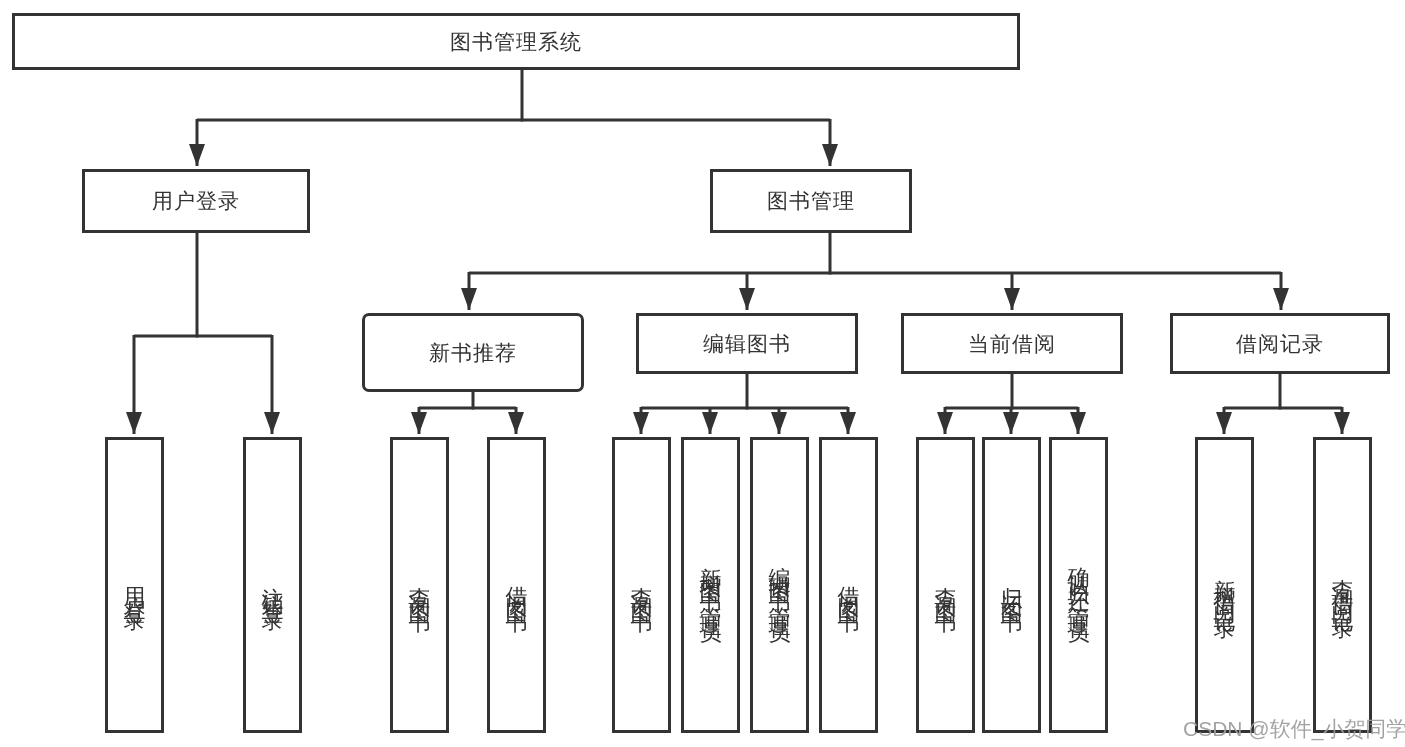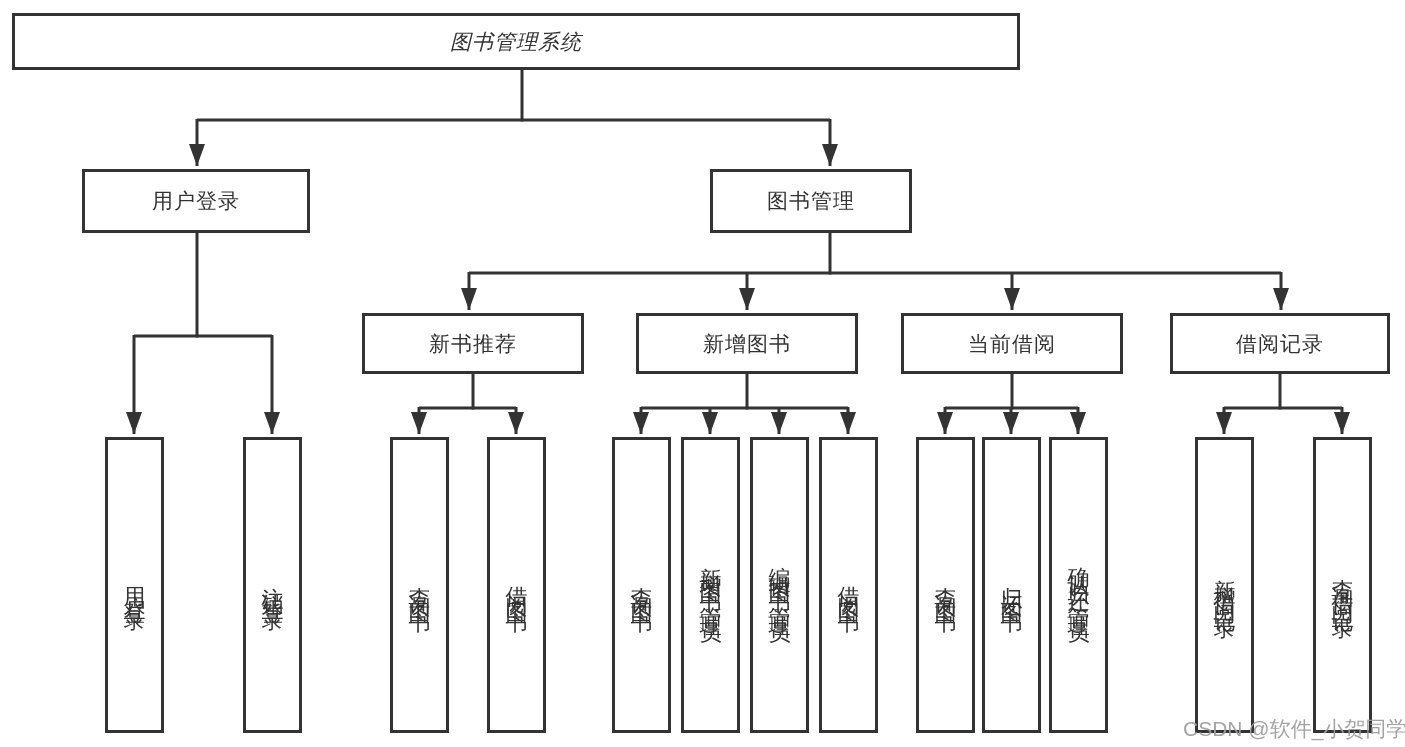--- a/index.html
+++ b/index.html
@@ -40,24 +40,24 @@
   .leaf .v-label {
     writing-mode: vertical-rl;
     text-orientation: mixed;
     font-size: 22px;
     line-height: 1.0;
     letter-spacing: 8px;
     color: #333333;
     max-height: 282px;
   }
   
-  .n-root   { left: 12px;   top: 13px;  width: 1008px; height: 57px; font-style: italic; }
+  .n-root   { left: 12px;   top: 13px;  width: 1008px; height: 57px; }
   .n-login  { left: 82px;   top: 169px; width: 228px;  height: 64px; }
   .n-mgmt   { left: 710px;  top: 169px; width: 202px;  height: 64px; }
-  .n-rec    { left: 362px;  top: 313px; width: 222px;  height: 61px; }
+  .n-rec    { left: 362px;  top: 313px; width: 222px;  height: 79px; border-radius: 7px; }
   .n-bor    { left: 636px;  top: 313px; width: 222px;  height: 61px; }
   .n-cur    { left: 901px;  top: 313px; width: 222px;  height: 61px; }
   .n-his    { left: 1170px; top: 313px; width: 220px;  height: 61px; }
   .leaf { top: 437px; width: 59px; height: 296px; }
   .lf-1a { left: 105px; }
   .lf-1b { left: 243px; }
   .lf-2a { left: 390px; }
   .lf-2b { left: 487px; }
   .lf-3a { left: 612px; }
   .lf-3b { left: 681px; }
@@ -141,21 +141,21 @@
     <span class="h-label">用户登录</span>
   </div>
   <div class="box n-mgmt">
     <span class="h-label">图书管理</span>
   </div>
 
   <div class="box n-rec">
     <span class="h-label">新书推荐</span>
   </div>
   <div class="box n-bor">
-    <span class="h-label">新增图书</span>
+    <span class="h-label">编辑图书</span>
   </div>
   <div class="box n-cur">
     <span class="h-label">当前借阅</span>
   </div>
   <div class="box n-his">
     <span class="h-label">借阅记录</span>
   </div>
 
   <div class="box leaf lf-1a">
     <span class="v-label">用户登录</span>

